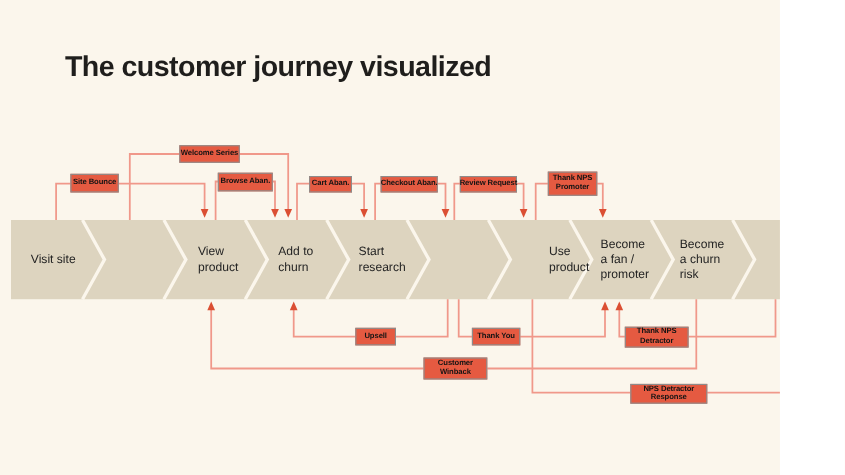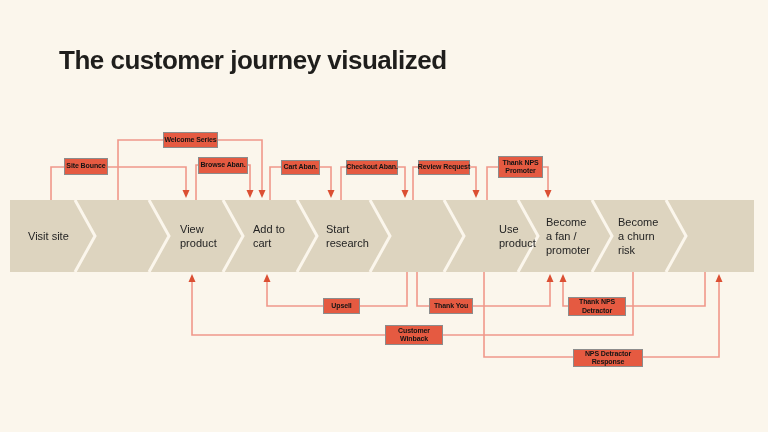--- a/index.html
+++ b/index.html
@@ -1,18 +1,18 @@
 <!DOCTYPE html>
 <html><head>
 <meta charset="utf-8">
 <style>
   html,body{margin:0;padding:0;}
   .slide{
     position:relative;
-    width:768px;height:432px;
+    width:709px;height:432px;
     background:#FBF6EC;
     font-family:"Liberation Sans", sans-serif;
     overflow:hidden;
   }
   .title{
     position:absolute;left:59px;top:45px;
     font-size:26px;font-weight:700;color:#1F1E1C;
     letter-spacing:-0.5px;margin:0;
   }
   .diagram-svg{position:absolute;left:0;top:0;}
@@ -100,21 +100,21 @@
       <polygon points="559.5,282 566.5,282 563,274"></polygon>
       <polygon points="188.5,282 195.5,282 192,274"></polygon>
       <polygon points="715.5,282 722.5,282 719,274"></polygon>
     </g>
   </svg>
 
   <div class="stage-label" style="left:28px">Visit site</div>
   <div class="stage-label" style="left:180px">View
 product</div>
   <div class="stage-label" style="left:253px">Add to
-cart</div>
+churn</div>
   <div class="stage-label" style="left:326px">Start
 research</div>
   <div class="stage-label" style="left:499px">Use
 product</div>
   <div class="stage-label" style="left:546px">Become
 a fan /
 promoter</div>
   <div class="stage-label" style="left:618px">Become
 a churn
 risk</div>

